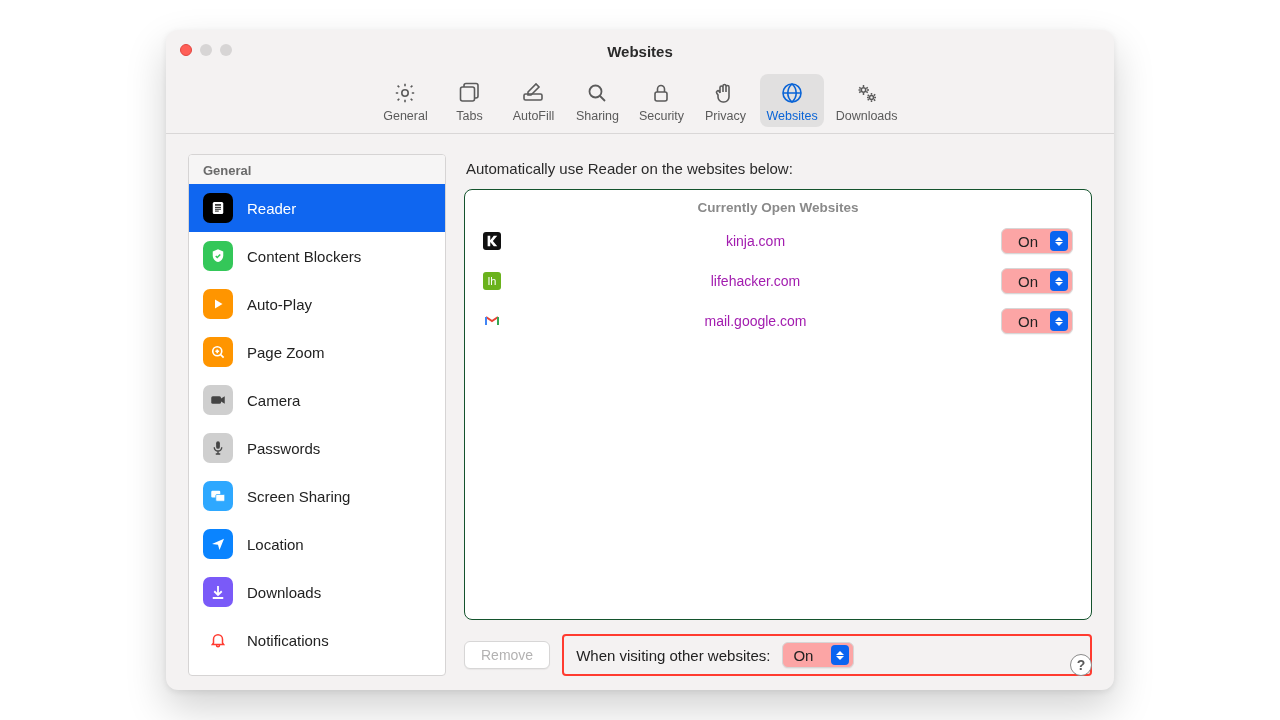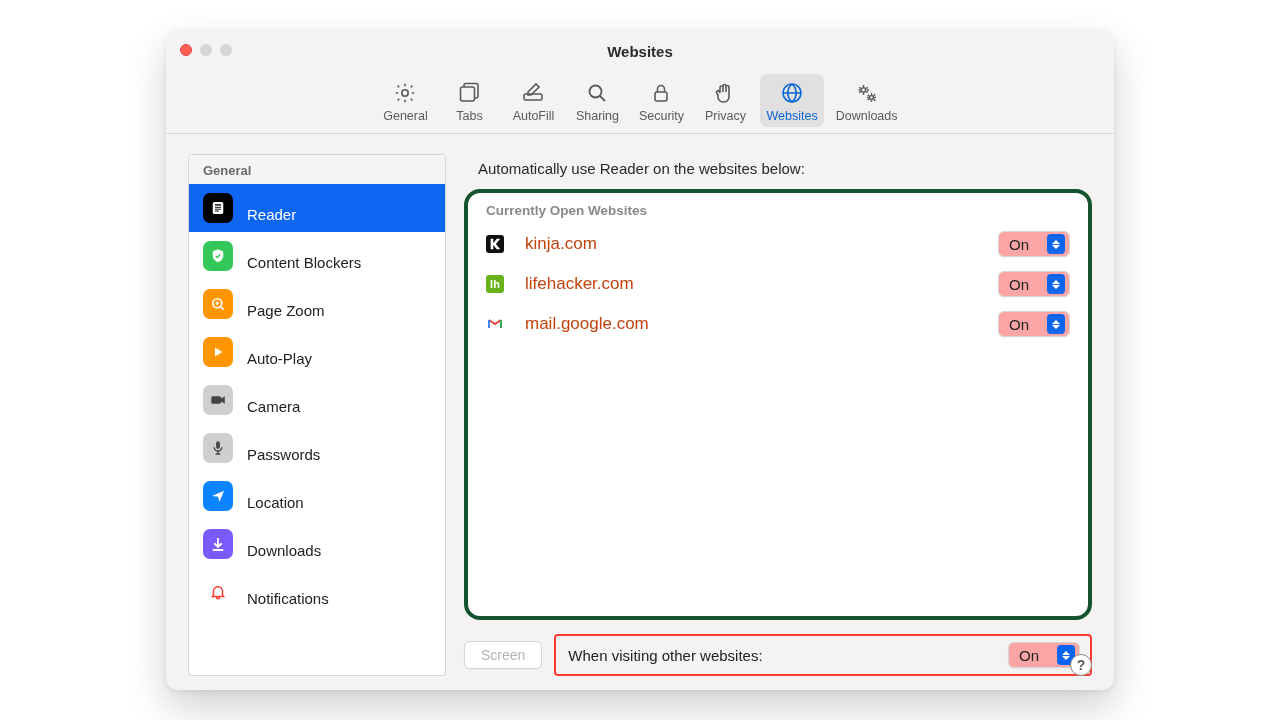--- a/index.html
+++ b/index.html
@@ -91,21 +91,21 @@
   }
   .sidebar-header {
     padding: 8px 14px 6px 14px;
     font-size: 13px;
     font-weight: 600;
     color: #6a6a6a;
     background: #f6f5f5;
   }
   .side-item {
     display: flex;
-    align-items: flex-end;
+    align-items: center;
     gap: 14px;
     padding: 9px 14px;
     font-size: 15px;
     color: #222;
   }
   .side-item.selected {
     background: #0f66f0;
     color: #fff;
   }
   .side-item.selected .s-icon { filter: none; }
@@ -118,50 +118,50 @@
   .main {
     flex: 1;
     display: flex;
     flex-direction: column;
     position: relative;
   }
   .main-header {
     font-size: 15px;
     color: #2a2a2a;
     padding: 6px 2px 12px 2px;
-    margin-left: 12px;
   }
   .list {
     flex: 1;
     background: #fff;
-    border: 4px solid #14532d;
-    border-radius: 16px;
+    border: 1px solid #14532d;
+    border-radius: 8px;
     overflow: auto;
     display: flex;
     flex-direction: column;
+    text-align: center;
   }
   .list-section-title {
     font-size: 13.5px;
     font-weight: 600;
     color: #8a8a8a;
     padding: 10px 18px 6px 18px;
   }
   .row {
     display: flex;
     align-items: center;
     gap: 12px;
     padding: 7px 18px 7px 18px;
   }
   .favicon {
     width: 18px; height: 18px;
     border-radius: 3px;
     display: inline-flex; align-items: center; justify-content: center;
-    font-size: 11px; font-weight: 700; color: #fff;
-  }
-  .row .domain { font-size: 17px; color: #c2410c; flex: 1; margin-left: 9px; }
+    font-size: 11px; font-weight: 400; color: #fff;
+  }
+  .row .domain { font-size: 14px; color: #a21caf; flex: 1; margin-left: 9px; }
   .selectbox {
     display: flex;
     align-items: center;
     gap: 6px;
     background: #fca5a5;
     border: 1px solid #d7d6d6;
     border-radius: 6px;
     padding: 2px 4px 2px 10px;
     box-shadow: 0 1px 1px rgba(0,0,0,0.05);
     min-width: 72px;
@@ -194,21 +194,21 @@
     border-radius: 6px;
     padding: 5px 16px;
     font-size: 14px;
     color: #b3b2b2;
     box-shadow: 0 1px 1px rgba(0,0,0,0.05);
   }
   .highlight-box {
     flex: 1;
     display: flex;
     align-items: center;
-    justify-content: space-between;
+    justify-content: flex-start;
     gap: 12px;
     border: 2px solid #ff3b30;
     border-radius: 4px;
     padding: 6px 10px 6px 12px;
   }
   .highlight-box .lbl { font-size: 15px; color: #222; }
   .help {
     position: absolute;
     right: 22px;
     bottom: 14px;
@@ -344,35 +344,35 @@
           <svg viewBox="0 0 24 24" fill="#fff">
               <path d="M12 3 5 6v5c0 4.5 3 8.3 7 9 4-0.7 7-4.5 7-9V6l-7-3z"></path>
               <path d="m9 12 2 2 4-4" stroke="#34c759" stroke-width="2" fill="none"></path>
             </svg>
         </span>
         <span>Content Blockers</span>
       </div>
 
       <div class="side-item">
         <span class="s-icon" style="background:#ff9500">
+          <svg viewBox="0 0 24 24" fill="#fff">
+              <path d="M8 6v12l10-6-10-6z"></path>
+            </svg>
+        </span>
+        <span>Auto-Play</span>
+      </div>
+
+      <div class="side-item">
+        <span class="s-icon" style="background:#ff9500">
           <svg viewBox="0 0 24 24" fill="none" stroke="#fff" stroke-width="2.2">
               <circle cx="11" cy="11" r="6"></circle>
               <path d="m15.5 15.5 4 4M8.5 11h5M11 8.5v5"></path>
             </svg>
         </span>
         <span>Page Zoom</span>
-      </div>
-
-      <div class="side-item">
-        <span class="s-icon" style="background:#ff9500">
-          <svg viewBox="0 0 24 24" fill="#fff">
-              <path d="M8 6v12l10-6-10-6z"></path>
-            </svg>
-        </span>
-        <span>Auto-Play</span>
       </div>
 
       <div class="side-item">
         <span class="s-icon" style="background:#cfcfcf">
           <svg viewBox="0 0 24 24" fill="#444">
               <rect x="3" y="7" width="13" height="10" rx="2"></rect>
               <path d="m16 10 5-3v10l-5-3z"></path>
             </svg>
         </span>
         <span>Camera</span>
@@ -381,20 +381,29 @@
       <div class="side-item">
         <span class="s-icon" style="background:#cfcfcf">
           <svg viewBox="0 0 24 24" fill="#444">
               <rect x="9.5" y="3" width="5" height="10" rx="2.5"></rect>
               <path d="M7 11a5 5 0 0 0 10 0M12 16v4M9 20h6" stroke="#444" stroke-width="1.8" fill="none"></path>
             </svg>
         </span>
         <span>Passwords</span>
       </div>
 
+      <div class="side-item">
+        <span class="s-icon" style="background:#2ea8ff">
+          <svg viewBox="0 0 24 24" fill="#fff">
+              <rect x="3" y="5" width="12" height="9" rx="1.5"></rect>
+              <rect x="9" y="10" width="12" height="9" rx="1.5" fill="#fff" stroke="#2ea8ff" stroke-width="1"></rect>
+            </svg>
+        </span>
+        <span>Screen Sharing</span>
+      </div>
 
       <div class="side-item">
         <span class="s-icon" style="background:#0a84ff">
           <svg viewBox="0 0 24 24" fill="#fff">
               <path d="M4 12 20 5l-6 15-2-7-8-1z"></path>
             </svg>
         </span>
         <span>Location</span>
       </div>
 
@@ -459,21 +468,21 @@
           <span class="domain">mail.google.com</span>
           <div class="selectbox">
             <span class="val">On</span>
             <span class="stepper"></span>
           </div>
         </div>
 
       </div>
 
       <div class="footer">
-        <button class="remove-btn">Screen</button>
+        <button class="remove-btn">Remove</button>
         <div class="highlight-box">
           <span class="lbl">When visiting other websites:</span>
           <div class="selectbox">
             <span class="val">On</span>
             <span class="stepper"></span>
           </div>
         </div>
       </div>
 
     </div>

